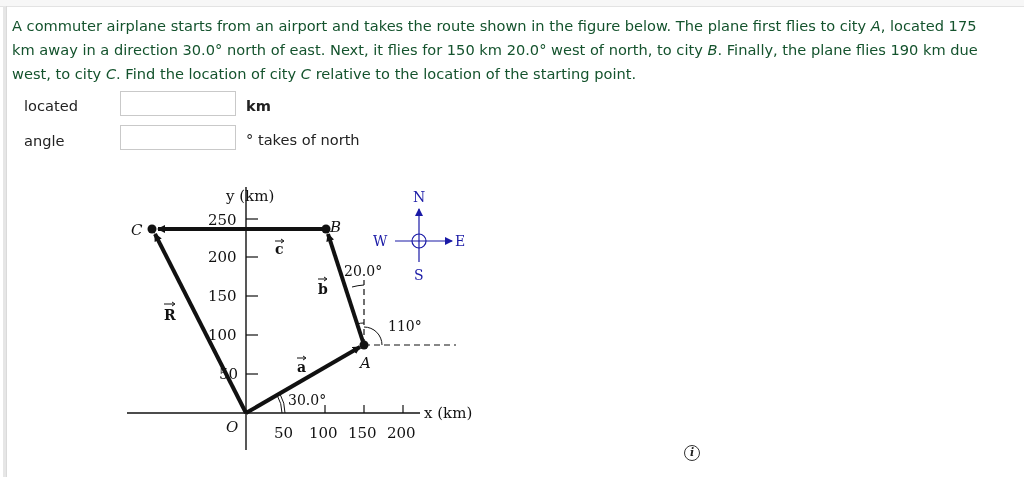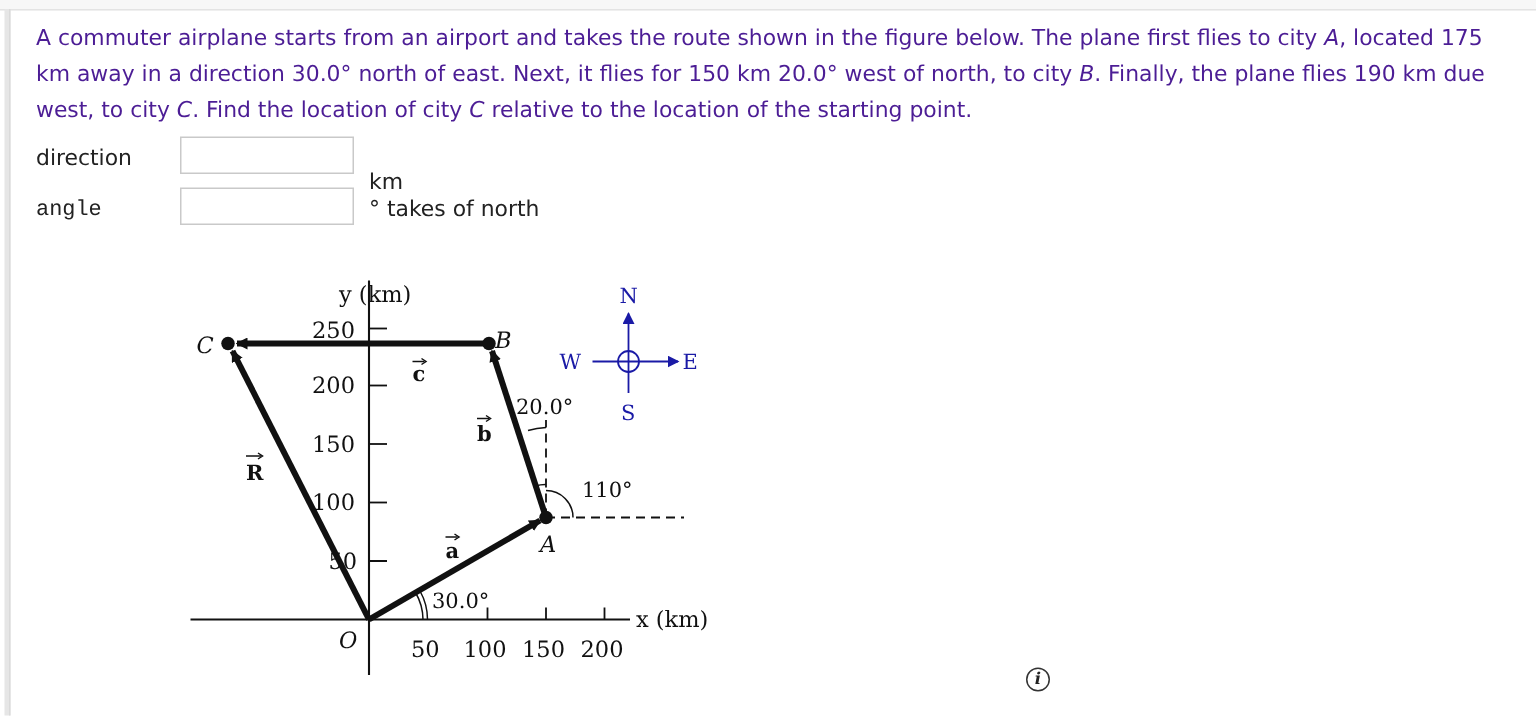--- a/index.html
+++ b/index.html
@@ -1,43 +1,43 @@
 <!DOCTYPE html>
 <html><head>
 <meta charset="utf-8">
 <style>
   html,body{margin:0;padding:0;background:#fff;}
   body{width:1024px;height:477px;position:relative;overflow:hidden;font-family:"DejaVu Sans","Liberation Sans",sans-serif;color:#222;}
   .topbar{position:absolute;left:0;top:0;width:1024px;height:6px;border-bottom:1px solid #e3e3e3;background:#f7f7f7;}
   .leftbar{position:absolute;left:3px;top:6px;width:3px;height:471px;background:#e6e6e6;border-right:1px solid #dadada;}
-  .problem{position:absolute;left:24px;top:14px;width:990px;font-size:14.6px;line-height:24px;color:#4c1d95;}
+  .problem{position:absolute;left:12px;top:14px;width:990px;font-size:14.6px;line-height:24px;color:#14532d;}
   .problem i{font-style:italic;}
   .row{position:absolute;left:24px;font-size:14.6px;color:#222;}
   .label{position:absolute;left:0;}
   .field{position:absolute;left:96px;width:116px;height:25px;border:1px solid #c9c9c9;background:#fff;box-sizing:border-box;padding:0 4px;font-size:14px;font-family:"DejaVu Sans",sans-serif;outline:none;}
   .unit{position:absolute;left:222px;white-space:nowrap;}
   svg text{font-family:"DejaVu Serif","Liberation Serif",serif;}
   .info{position:absolute;left:684px;top:445px;width:16px;height:16px;border:1.4px solid #333;border-radius:50%;box-sizing:border-box;font-family:"DejaVu Serif",serif;font-style:italic;font-weight:bold;font-size:11px;line-height:13px;text-align:center;color:#222;}
 </style>
 </head>
 <body>
 
 <div class="topbar"></div>
 <div class="leftbar"></div>
 
 <div class="problem"><span>A commuter airplane starts from an airport and takes the route shown in the figure below. The plane first flies to city </span><i>A</i><span>, located 175 km away in a direction 30.0° north of east. Next, it flies for 150 km 20.0° west of north, to city </span><i>B</i><span>. Finally, the plane flies 190 km due west, to city </span><i>C</i><span>. Find the location of city </span><i>C</i><span> relative to the location of the starting point.</span></div>
 
 <div class="row" style="top:91px;height:30px;">
-  <span class="label" style="top:6px;">direction</span>
+  <span class="label" style="top:6px;">located</span>
   <input class="field" style="top: 0px;" type="text" value="">
-  <span class="unit" style="top:22px;">km</span>
+  <span class="unit" style="top:6px;font-weight:bold;">km</span>
 </div>
 
 <div class="row" style="top:125px;height:30px;">
-  <span class="label" style="top:7px;font-family:Liberation Mono, monospace;">angle</span>
+  <span class="label" style="top:7px;">angle</span>
   <input class="field" style="top: 0px;" type="text" value="">
   <span class="unit" style="top:6px;">° takes of north</span>
 </div>
 
 <svg style="position:absolute;left:0;top:0;" width="1024" height="477" viewBox="0 0 1024 477">
   <defs>
     <marker id="ah" markerWidth="8" markerHeight="8" refX="7" refY="4" orient="auto" markerUnits="userSpaceOnUse">
       <path d="M0,0 L8,4 L0,8 z" fill="#111"></path>
     </marker>
     <marker id="ahb" markerWidth="8" markerHeight="8" refX="7" refY="4" orient="auto" markerUnits="userSpaceOnUse">

